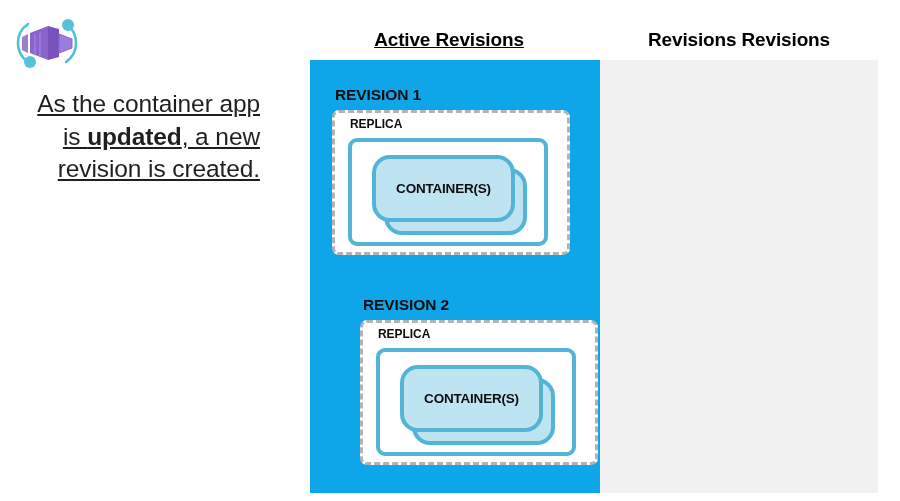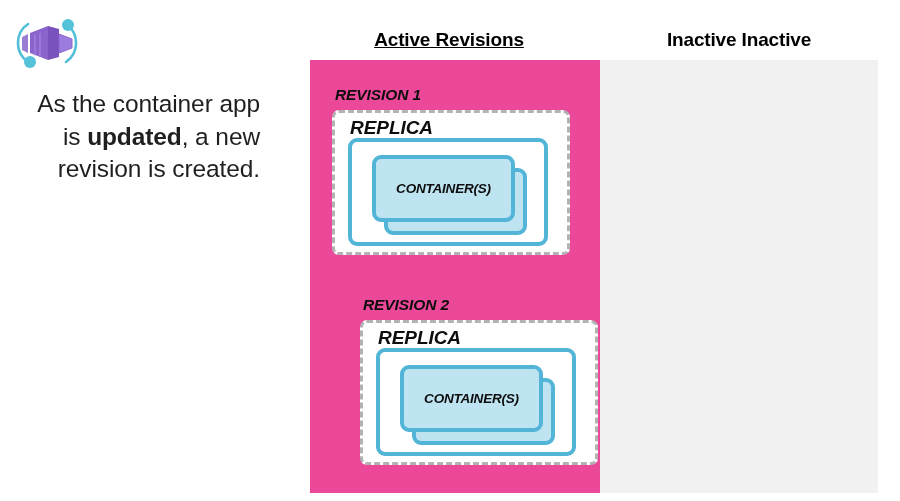--- a/index.html
+++ b/index.html
@@ -35,20 +35,21 @@
     position: absolute;
     left: 20px;
     top: 88px;
     width: 240px;
     text-align: right;
     font-size: 24.5px;
     line-height: 1.33;
     color: #1f1f1f;
     font-weight: 400;
     letter-spacing: -0.1px;
+    text-decoration: underline;
   }
   #caption-text b {
     font-weight: 700;
   }
 
   
   .column-heading {
     position: absolute;
     top: 29px;
     font-size: 19px;
@@ -62,22 +63,21 @@
 
   
   .revision-column {
     position: absolute;
     top: 60px;
     height: 433px;
   }
   #active-column {
     left: 310px;
     width: 330px;
-    background: #ec4899;
-    font-style: italic;
+    background: #0ea5e9;
   }
   #inactive-column {
     left: 600px;
     width: 278px;
     background: #f1f1f1;
   }
 
   
   .revision-block {
     position: absolute;
@@ -103,21 +103,21 @@
     background: #ffffff;
     border: 3px dashed #b3b3b3;
     border-radius: 7px;
     box-sizing: border-box;
   }
 
   .replica-title {
     position: absolute;
     left: 15px;
     top: 4px;
-    font-size: 19px;
+    font-size: 12px;
     font-weight: 700;
     color: #0d0d0d;
     letter-spacing: -0.05px;
   }
 
   
   .replica-box {
     position: absolute;
     left: 13px;
     top: 25px;
@@ -134,21 +134,21 @@
     position: absolute;
     left: 20px;
     top: 13px;
     width: 155px;
     height: 80px;
   }
   .container-card {
     position: absolute;
     background: #bee3f1;
     border: 4px solid #52b4d6;
-    border-radius: 9px;
+    border-radius: 18px;
     box-sizing: border-box;
   }
   .container-card.back {
     left: 12px;
     top: 13px;
     width: 143px;
     height: 67px;
   }
   .container-card.front {
     left: 0;
@@ -195,21 +195,21 @@
   </div>
 
   <div id="caption-text">
     <span>As the container app is </span><b>updated</b><span>, a new revision is created.</span>
   </div>
 
 </div>
 
 <div class="column-heading" id="heading-active">Active Revisions</div>
 
-<div class="column-heading" id="heading-inactive">Inactive Inactive</div>
+<div class="column-heading" id="heading-inactive">Revisions Revisions</div>
 
 <div class="revision-column" id="active-column">
 
   <div class="revision-block" id="revision-block-1">
     <div class="revision-title">REVISION 1</div>
     <div class="revision-boundary">
       <div class="replica-title">REPLICA</div>
       <div class="replica-box">
         <div class="container-stack">
           <div class="container-card back"></div>

